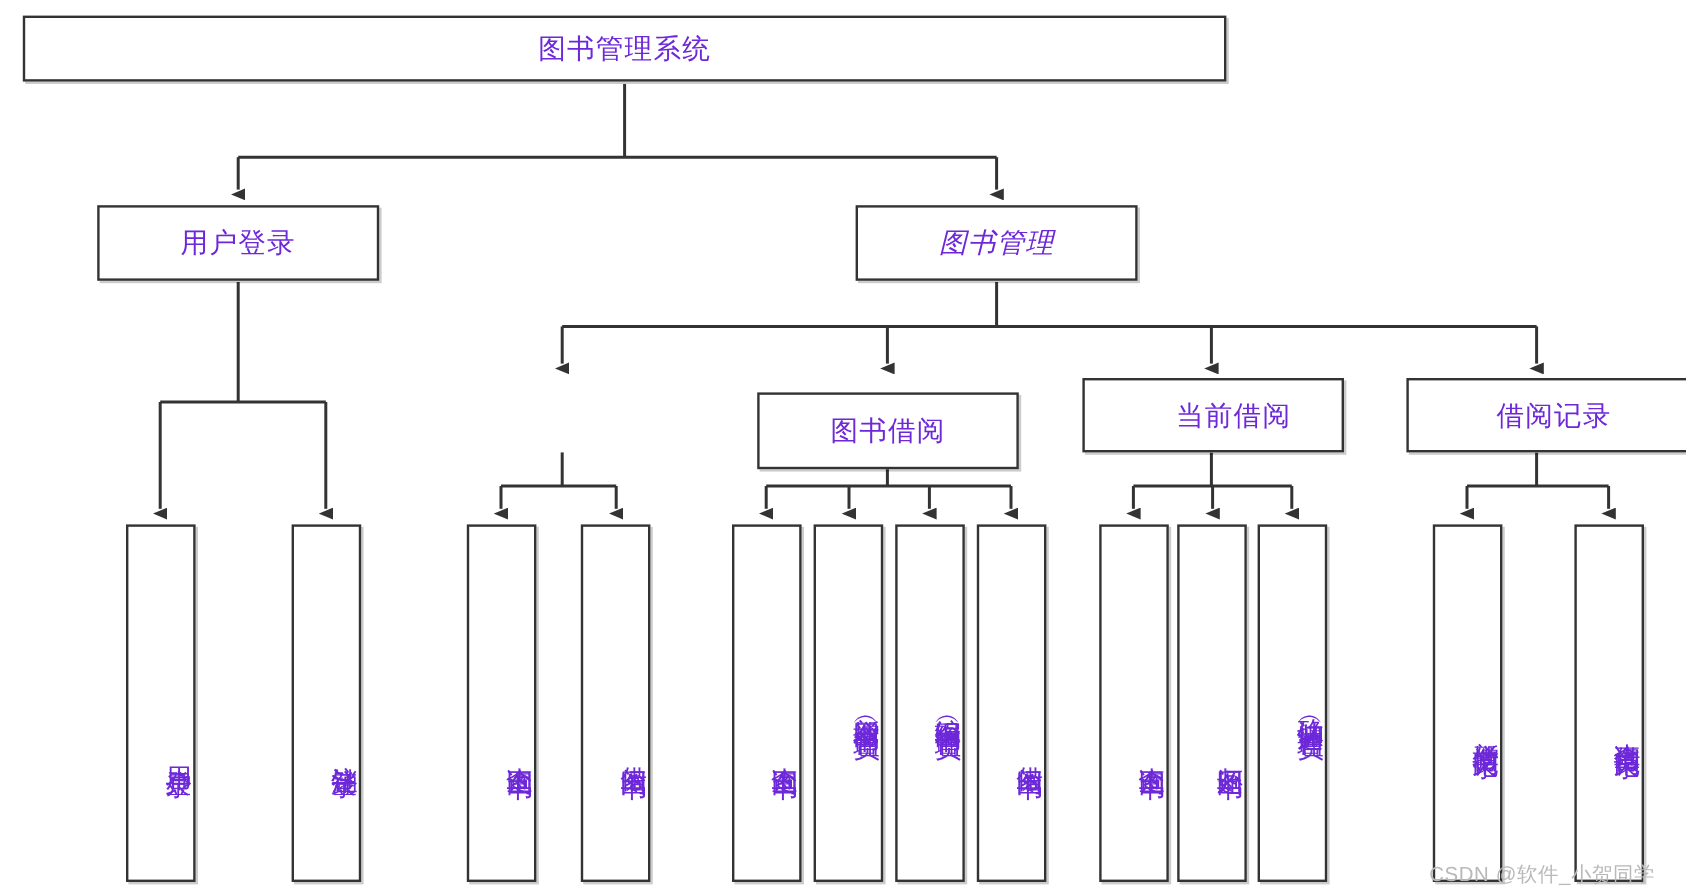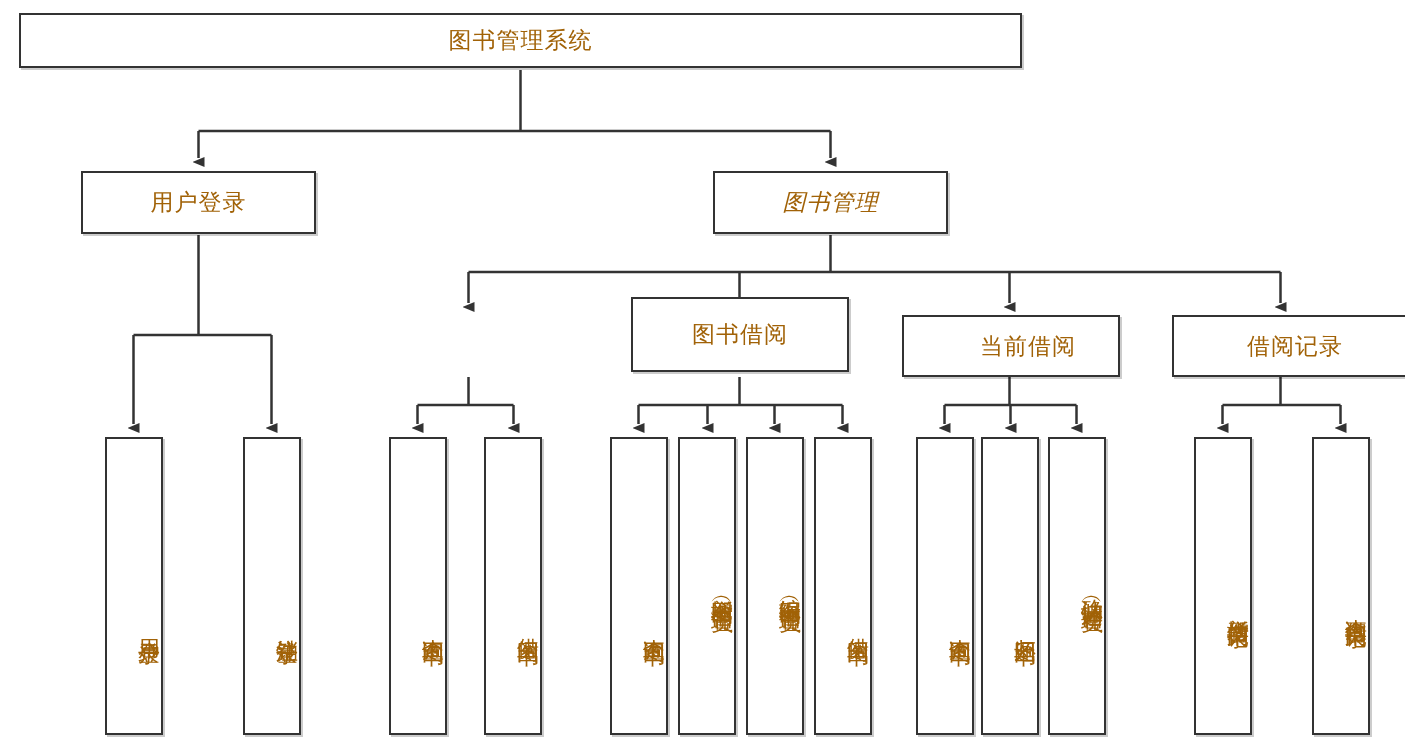--- a/index.html
+++ b/index.html
@@ -27,21 +27,21 @@
   }
   .node-box {
     position: absolute;
     box-sizing: border-box;
     background: #ffffff;
     border: 2px solid #333333;
     box-shadow: 2px 2px 0 rgba(0,0,0,0.20);
     display: flex;
     align-items: center;
     justify-content: center;
-    color: #a16207;
+    color: #6d28d9;
   }
   .node-box.horizontal {
     font-size: 23px;
     letter-spacing: 1px;
   }
   .node-box.vertical {
     writing-mode: vertical-rl;
     text-orientation: upright;
     font-size: 22px;
     letter-spacing: 2px;
@@ -142,21 +142,21 @@
 
   <div class="node-box horizontal" style="left:81px; top:171px; width:235px; height:63px;">
     <span class="node-label">用户登录</span>
   </div>
 
   <div class="node-box horizontal" style="left:713px; top:171px; width:235px; height:63px;font-style:italic;">
     <span class="node-label">图书管理</span>
   </div>
 
 
-  <div class="node-box horizontal" style="left:631px; top:297px; width:218px; height:75px;">
+  <div class="node-box horizontal" style="left:631px; top:327px; width:218px; height:64px;">
     <span class="node-label">图书借阅</span>
   </div>
 
   <div class="node-box horizontal" style="left:902px; top:315px; width:218px; height:62px;padding-left:34px;">
     <span class="node-label">当前借阅</span>
   </div>
 
   <div class="node-box horizontal" style="left:1172px; top:315px; width:246px; height:62px;">
     <span class="node-label">借阅记录</span>
   </div>
@@ -206,14 +206,15 @@
   </div>
 
   <div class="node-box vertical" style="left:1194px; top:437px; width:58px; height:298px; padding-top:42px;">
     <span class="node-label">新增借阅记录</span>
   </div>
 
   <div class="node-box vertical" style="left:1312px; top:437px; width:58px; height:298px; padding-top:42px;">
     <span class="node-label">查询借阅记录</span>
   </div>
 
+  <div class="watermark" style="left:1191px; top:717px;">CSDN @软件_小贺同学</div>
 
 </div>
 
 </body></html>

